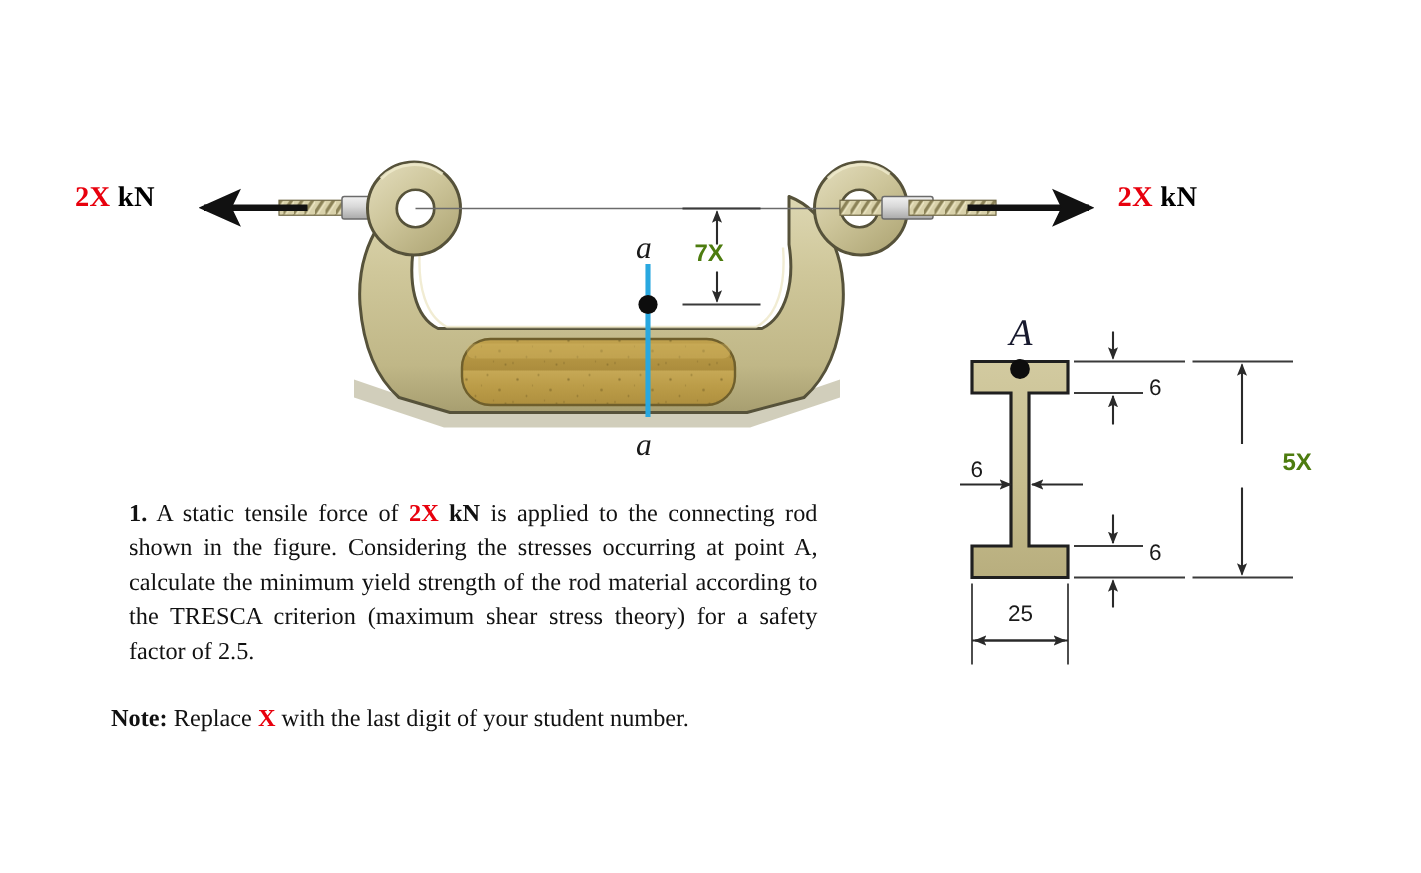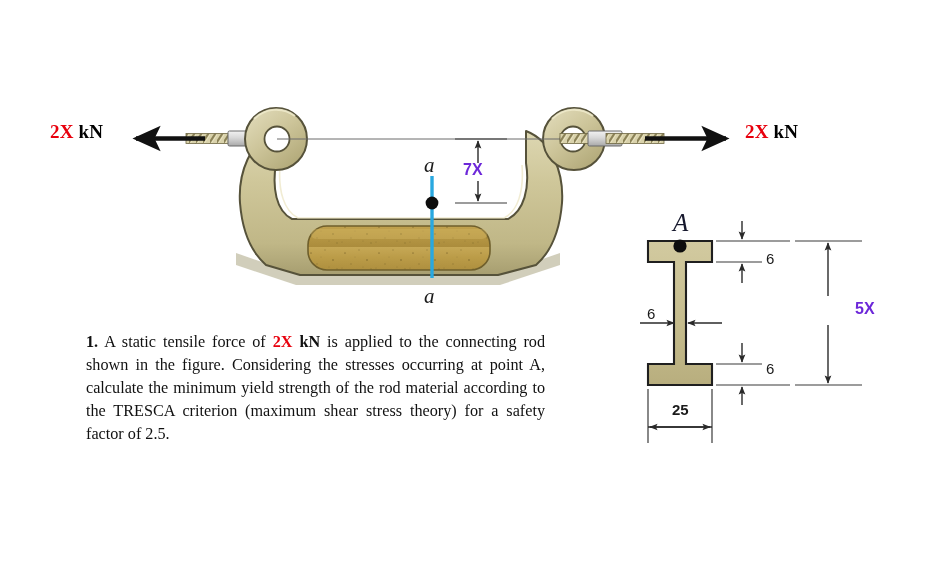--- a/index.html
+++ b/index.html
@@ -63,30 +63,30 @@
 
   
   .dim-label {
     position: absolute;
     font-family: "Liberation Sans", "DejaVu Sans", sans-serif;
     font-size: 15px;
     color: #1a1a1a;
     white-space: nowrap;
   }
   .dim-label.red {
-    color: #6d28d9;
+    color: #4d7c0f;
     font-weight: bold;
     font-size: 16px;
   }
   #dim-7x  { left: 463px; top: 148px; }
   #dim-5x  { left: 855px; top: 287px; }
   #dim-flange-top    { left: 766px; top: 237px; }
   #dim-flange-bottom { left: 766px; top: 347px; }
   #dim-web  { left: 647px; top: 292px; }
-  #dim-width { left: 672px; top: 388px; font-weight: bold; }
+  #dim-width { left: 672px; top: 388px; }
 
   
   #label-point-a {
     position: absolute;
     left: 673px;
     top: 196px;
     font-family: "Liberation Serif", "DejaVu Serif", serif;
     font-style: italic;
     font-size: 25px;
     color: #17192e;
@@ -298,15 +298,16 @@
 
   <div class="dim-label" id="dim-flange-top">6</div>
   <div class="dim-label" id="dim-flange-bottom">6</div>
   <div class="dim-label" id="dim-web">6</div>
   <div class="dim-label red" id="dim-5x">5X</div>
   <div class="dim-label" id="dim-width">25</div>
 
   <div id="problem-text">
     <p class="para-main"><span class="b">1.</span><span> A static tensile force of </span><span class="red">2X</span><span class="b"> kN</span><span> is applied to the connecting rod shown in the figure. Considering the stresses occurring at point A, calculate the minimum yield strength of the rod material according to the TRESCA criterion (maximum shear stress theory) for a safety factor of 2.5.</span></p>
 
+    <p class="para-note"><span class="b">Note:</span><span> Replace </span><span class="red">X</span><span> with the last digit of your student number.</span></p>
   </div>
 
 </div>
 
 </body></html>

